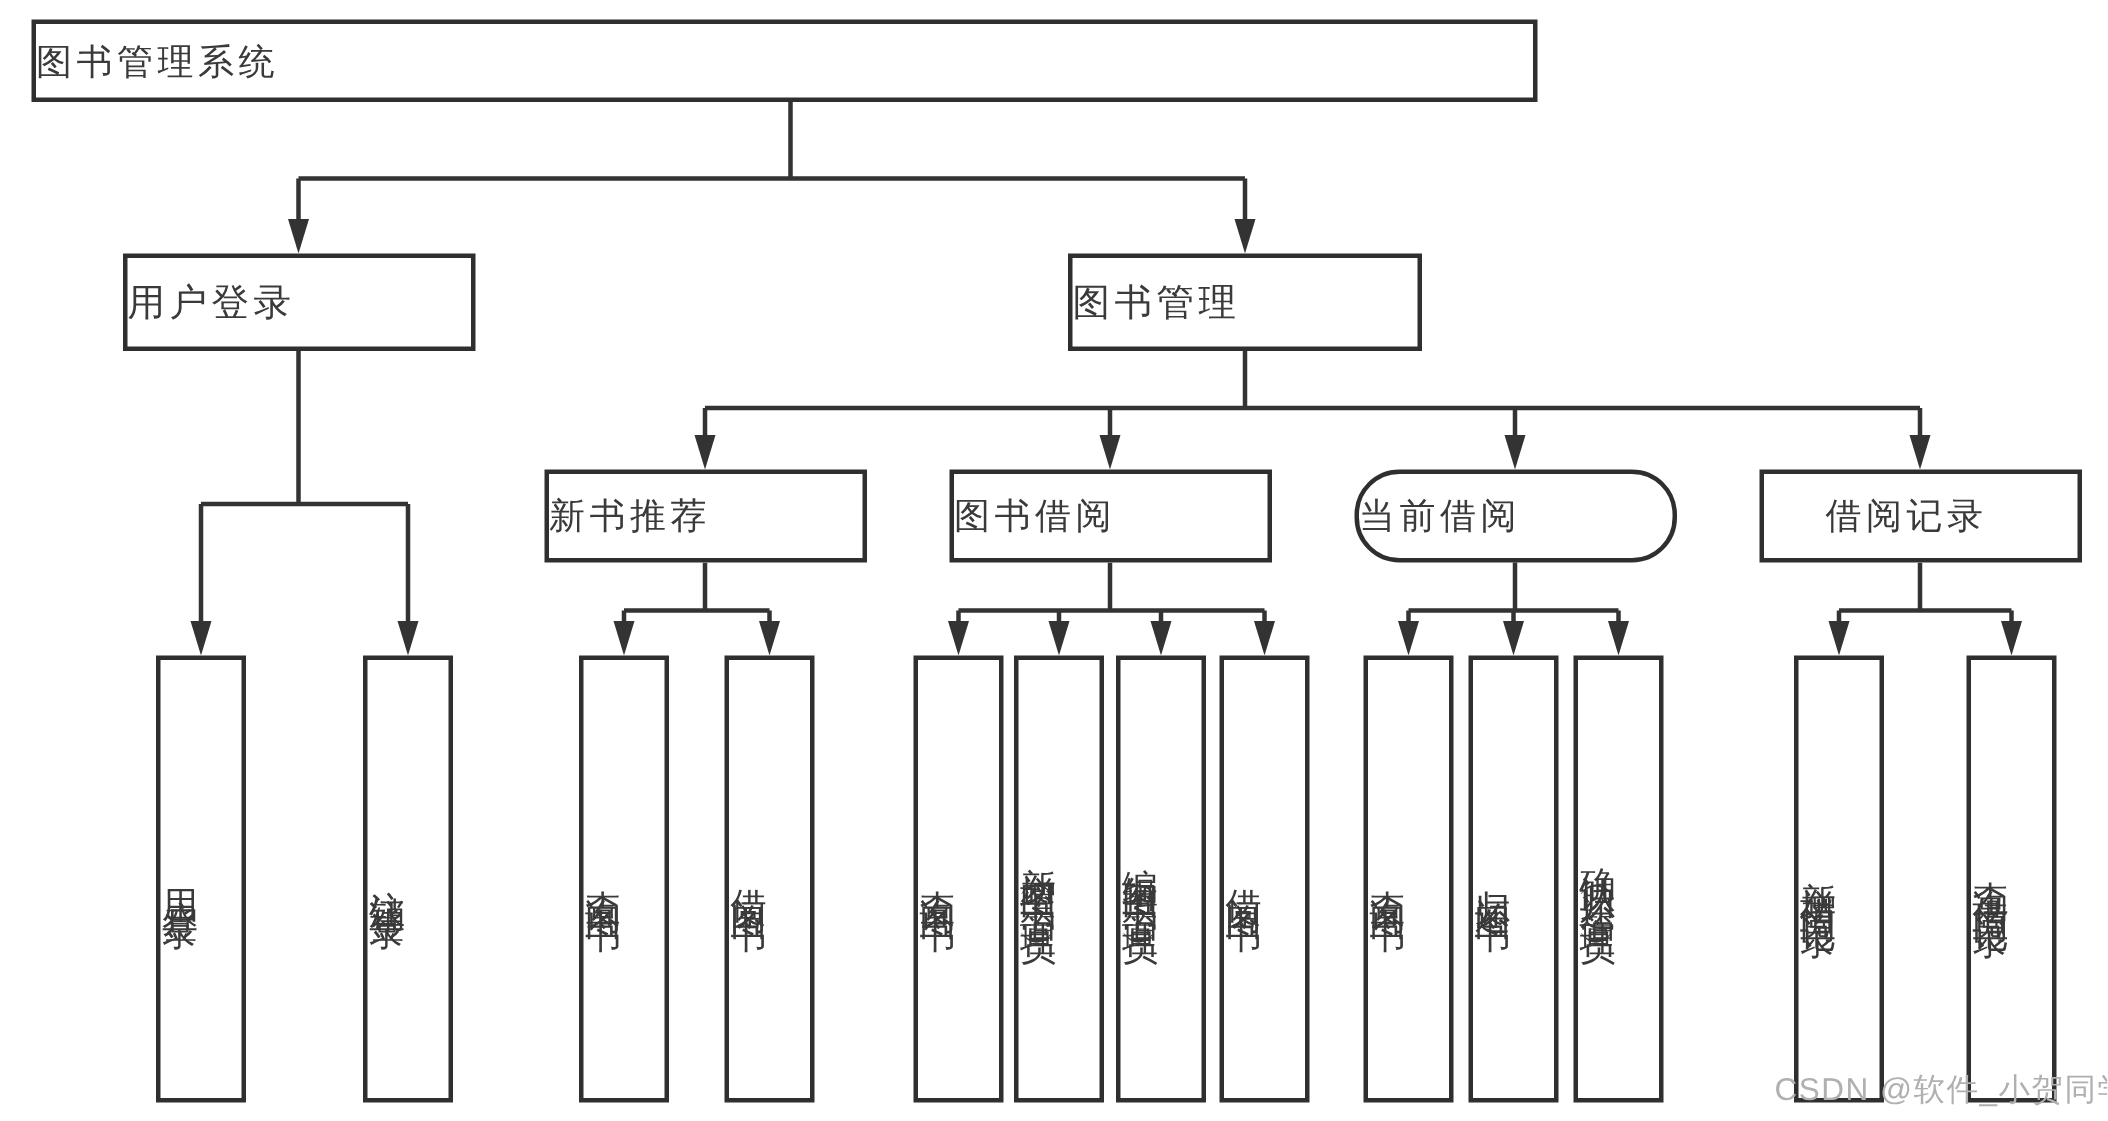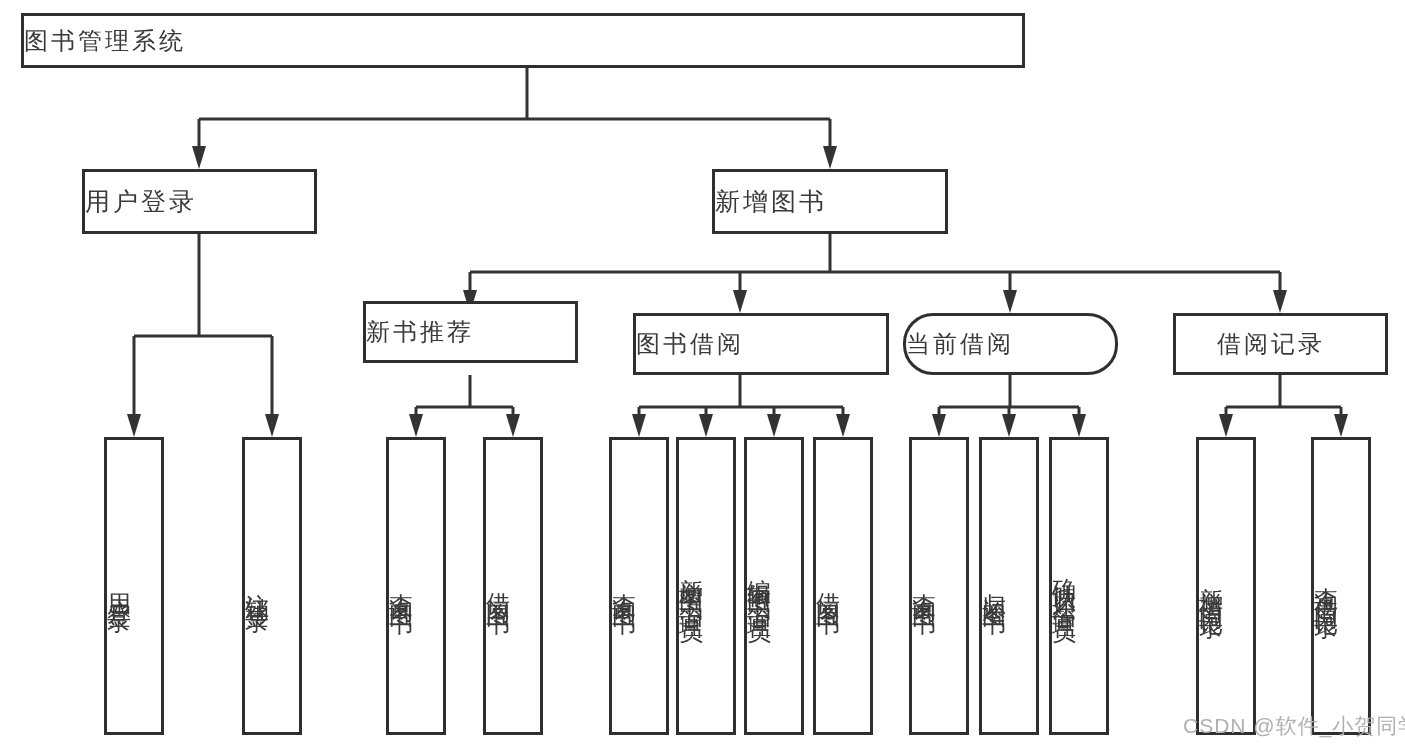--- a/index.html
+++ b/index.html
@@ -89,27 +89,27 @@
   </svg>
 
   <div class="node h root" style="left:21px;top:13px;width:1004px;height:55px;">
     <span>图书管理系统</span>
   </div>
 
   <div class="node h lvl2" style="left:82px;top:169px;width:235px;height:65px;">
     <span>用户登录</span>
   </div>
   <div class="node h lvl2" style="left:712px;top:169px;width:236px;height:65px;">
-    <span>新增图书</span>
+    <span>图书管理</span>
   </div>
 
-  <div class="node h lvl3" style="left:363px;top:301px;width:215px;height:62px;">
+  <div class="node h lvl3" style="left:363px;top:313px;width:215px;height:62px;">
     <span>新书推荐</span>
   </div>
-  <div class="node h lvl3" style="left:633px;top:313px;width:256px;height:62px;">
+  <div class="node h lvl3" style="left:633px;top:313px;width:215px;height:62px;">
     <span>图书借阅</span>
   </div>
   <div class="node h lvl3" style="left:903px;top:313px;width:215px;height:62px;border-radius:30px;">
     <span>当前借阅</span>
   </div>
   <div class="node h lvl3" style="left:1173px;top:313px;width:215px;height:62px;padding-left:41px;">
     <span>借阅记录</span>
   </div>
 
   <div class="node v" style="left:104px;top:437px;width:60px;height:298px;">

